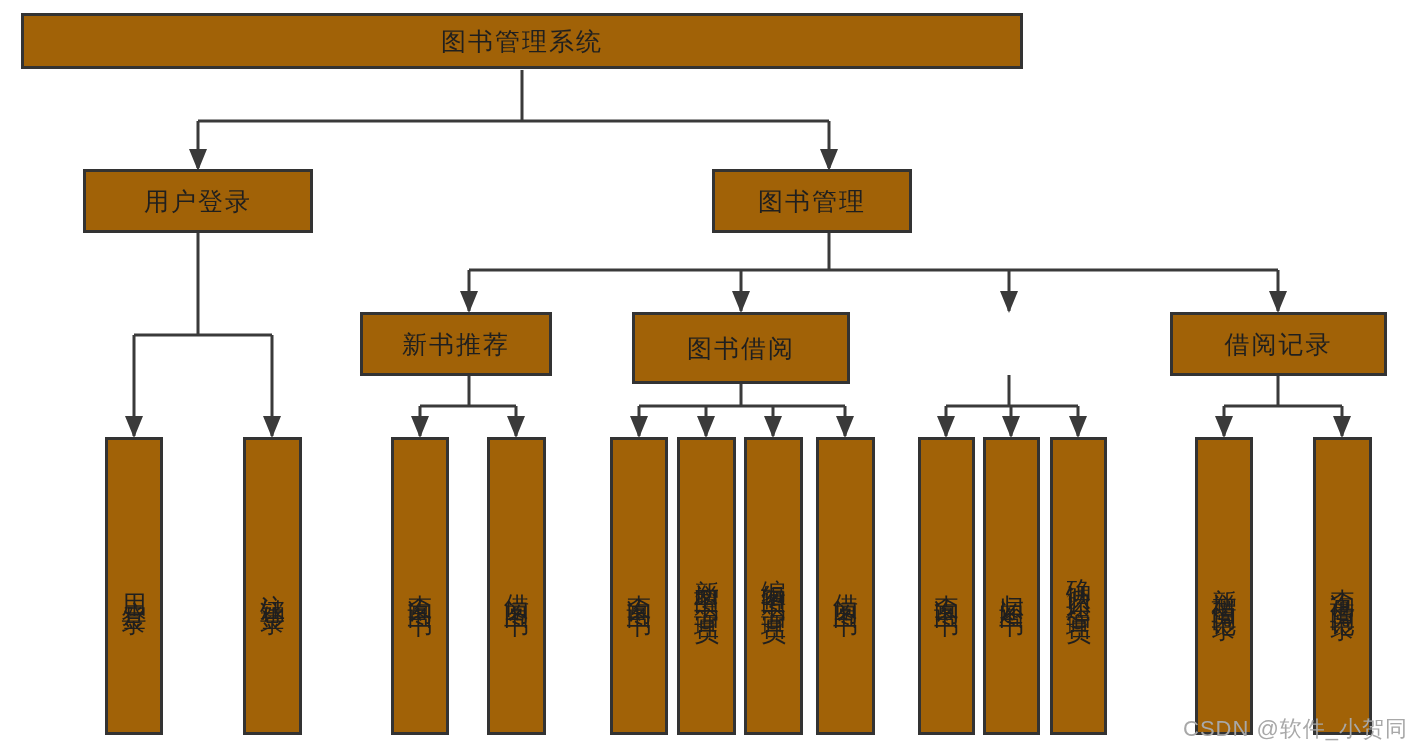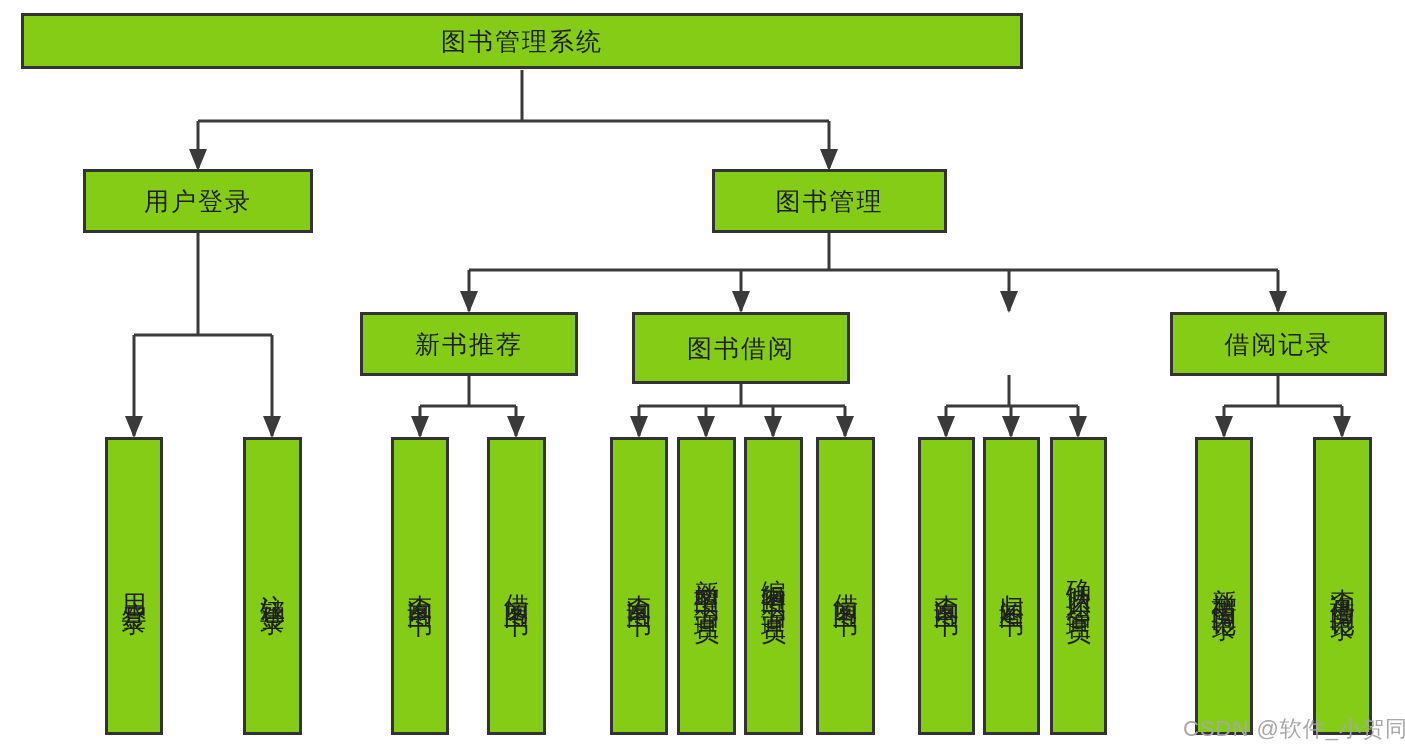--- a/index.html
+++ b/index.html
@@ -19,21 +19,21 @@
     position: absolute;
     left: 0; top: 0;
     width: 1405px;
     height: 747px;
     z-index: 1;
   }
   .box {
     position: absolute;
     box-sizing: border-box;
     border: 3px solid #333333;
-    background: #84cc16;
+    background: #a16207;
     display: flex;
     align-items: center;
     justify-content: center;
     z-index: 2;
   }
   .box .lbl {
     color: #1f1f1f;
     font-size: 25px;
     letter-spacing: 2px;
     white-space: nowrap;
@@ -44,23 +44,23 @@
     color: #1f1f1f;
     font-size: 25px;
     letter-spacing: 6px;
     line-height: 1;
     white-space: nowrap;
   }
   
   .n-root          { left: 21px;   top: 13px;  width: 1002px; height: 56px; }
   
   .n-user-login    { left: 83px;   top: 169px; width: 230px;  height: 64px; }
-  .n-book-mgmt     { left: 712px;  top: 169px; width: 235px;  height: 64px; }
+  .n-book-mgmt     { left: 712px;  top: 169px; width: 200px;  height: 64px; }
   
-  .n-new-book-rec  { left: 360px;  top: 312px; width: 218px;  height: 64px; }
+  .n-new-book-rec  { left: 360px;  top: 312px; width: 192px;  height: 64px; }
   .n-book-borrow   { left: 632px;  top: 312px; width: 218px;  height: 72px; }
   .n-cur-borrow    { left: 900px;  top: 312px; width: 218px;  height: 64px; }
   .n-borrow-rec    { left: 1170px; top: 312px; width: 217px;  height: 64px; }
   
   .leaf            { top: 437px; height: 298px; }
   .n-leaf-login    { left: 105px;  width: 58px; }
   .n-leaf-logout   { left: 243px;  width: 59px; }
   .n-leaf-rq       { left: 391px;  width: 58px; }
   .n-leaf-rb       { left: 487px;  width: 59px; }
   .n-leaf-bq       { left: 610px;  width: 58px; }

